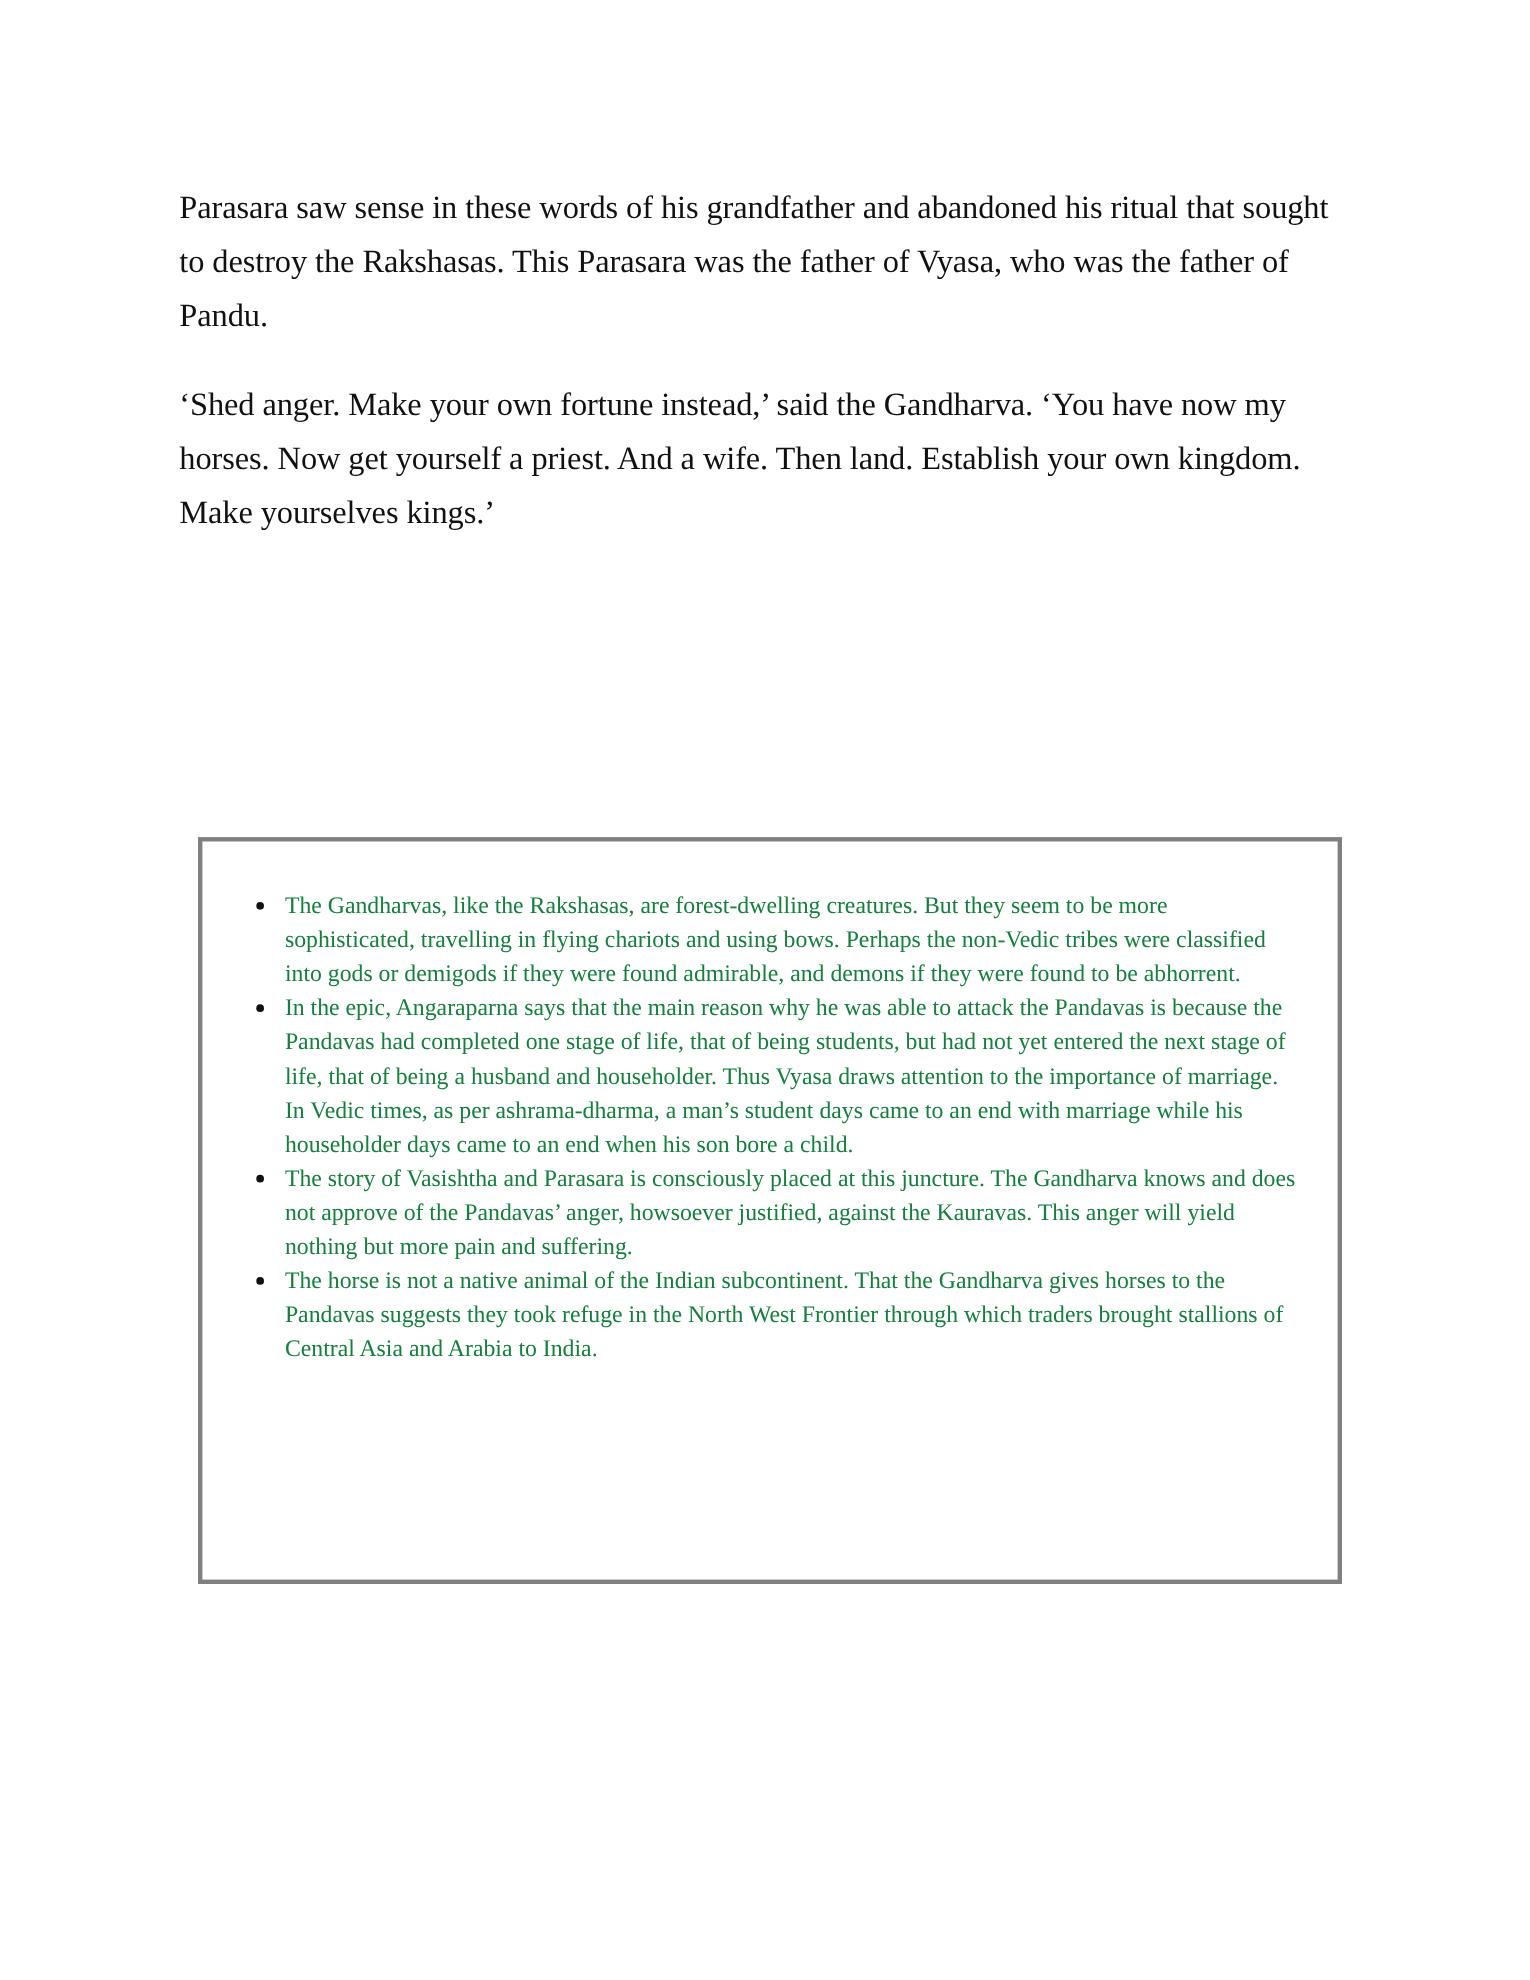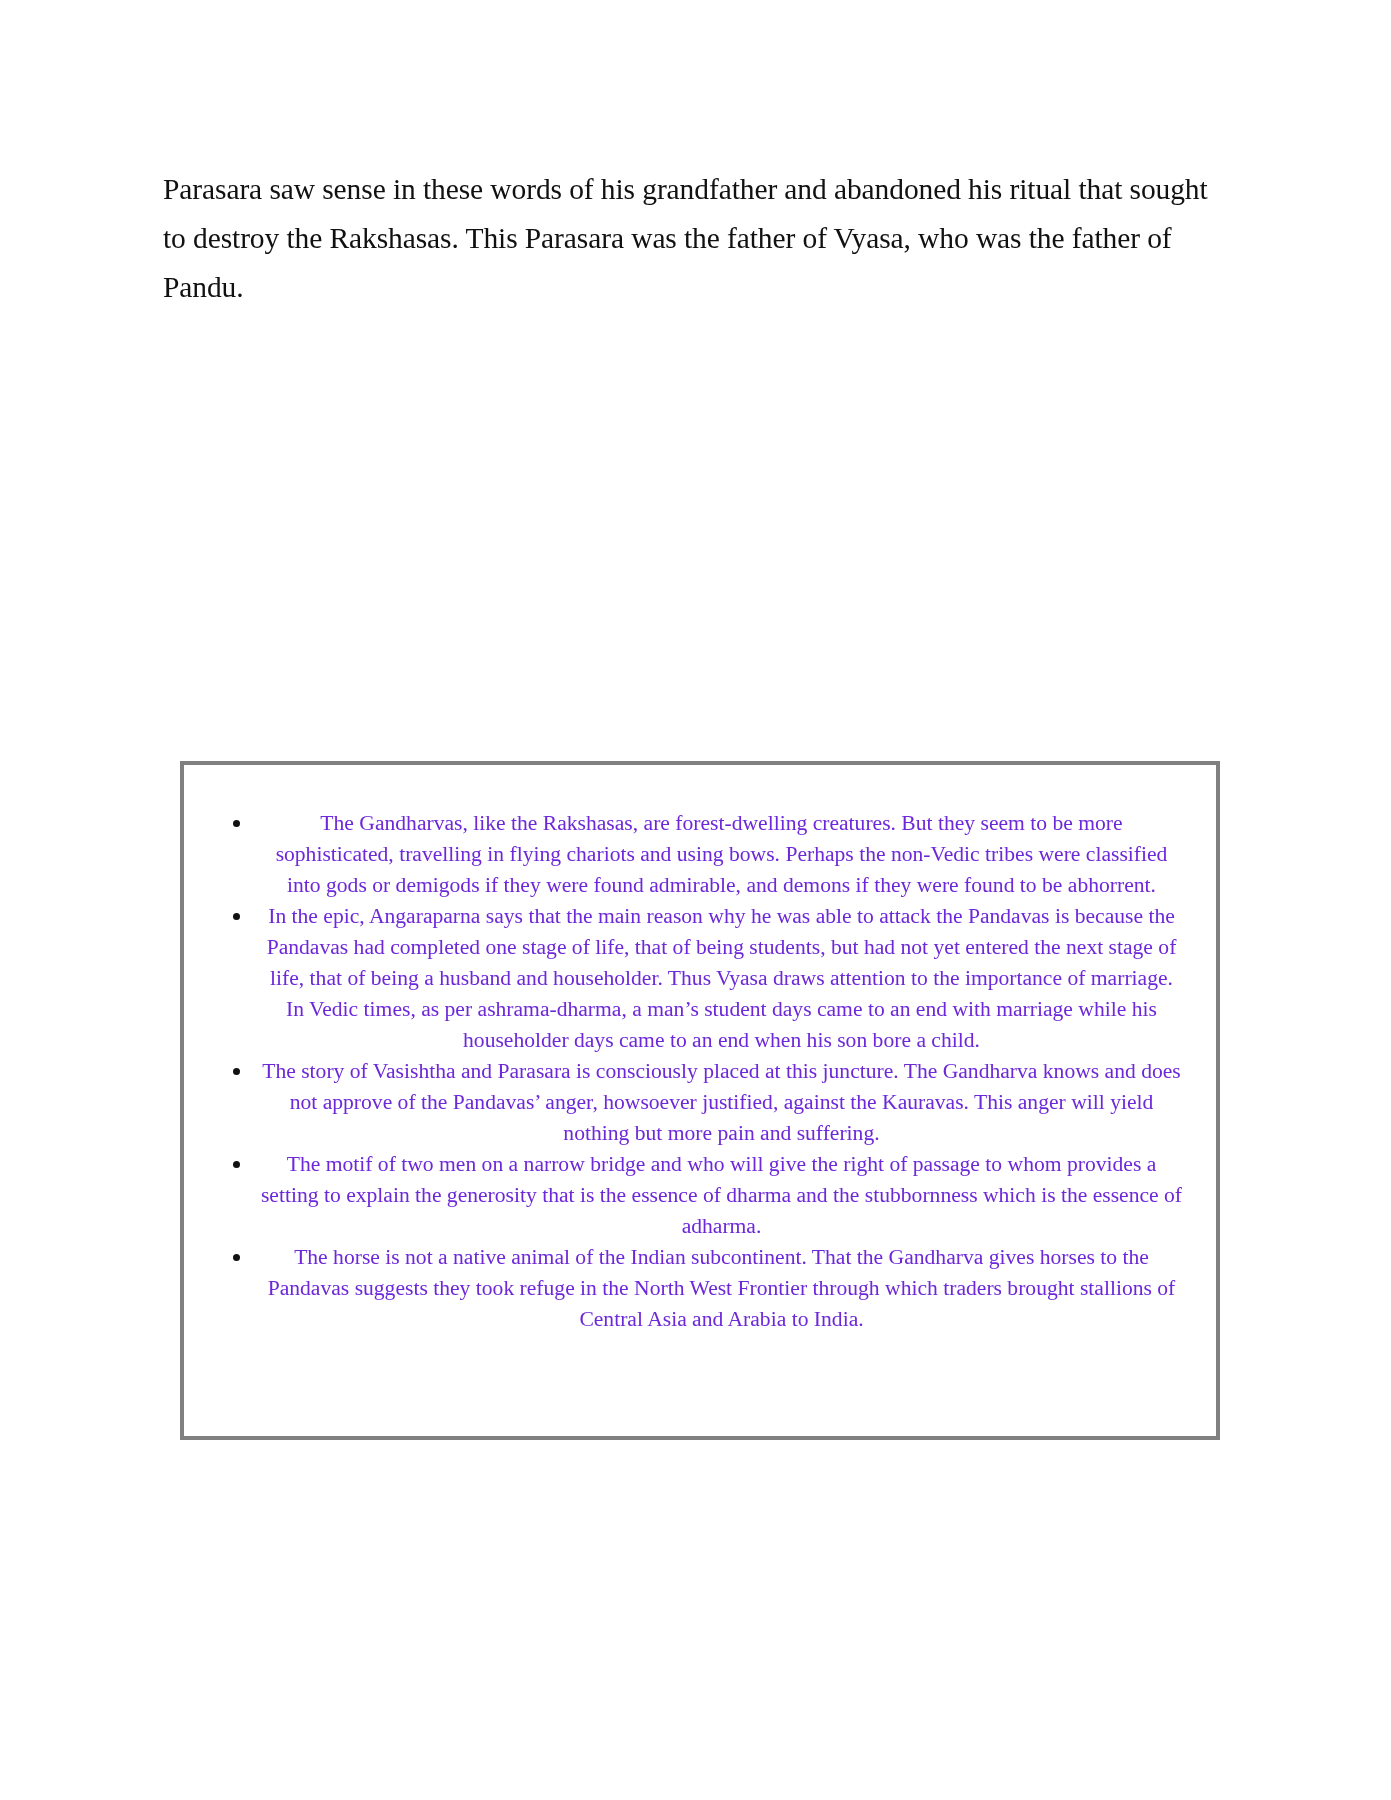--- a/index.html
+++ b/index.html
@@ -50,60 +50,56 @@
       position: absolute;
       left: 0;
       top: 43px;
       width: 1000px;
     }
     .note-item {
       position: relative;
       padding-left: 75px;
       font-size: 21.6px;
       line-height: 31px;
-      color: #6d28d9;
-      text-align: center;
+      color: #15803d;
     }
     .bullet {
       position: absolute;
       left: 49px;
       top: 12px;
       width: 7px;
       height: 7px;
       border-radius: 50%;
       background: #111111;
     }
   </style>
 </head>
 <body>
 
 <div class="page">
 
   <div class="body-text">
     <p class="para">Parasara saw sense in these words of his grandfather and abandoned his ritual that sought to destroy the Rakshasas. This Parasara was the father of Vyasa, who was the father of Pandu.</p>
+    <p class="para">‘Shed anger. Make your own fortune instead,’ said the Gandharva. ‘You have now my horses. Now get yourself a priest. And a wife. Then land. Establish your own kingdom. Make yourselves kings.’</p>
   </div>
 
   <div class="note-box">
     <ul class="note-list">
       <li class="note-item">
         <span class="bullet"></span>
         <span>The Gandharvas, like the Rakshasas, are forest-dwelling creatures. But they seem to be more sophisticated, travelling in flying chariots and using bows. Perhaps the non-Vedic tribes were classified into gods or demigods if they were found admirable, and demons if they were found to be abhorrent.</span>
       </li>
       <li class="note-item">
         <span class="bullet"></span>
         <span>In the epic, Angaraparna says that the main reason why he was able to attack the Pandavas is because the Pandavas had completed one stage of life, that of being students, but had not yet entered the next stage of life, that of being a husband and householder. Thus Vyasa draws attention to the importance of marriage. In Vedic times, as per ashrama-dharma, a man’s student days came to an end with marriage while his householder days came to an end when his son bore a child.</span>
       </li>
       <li class="note-item">
         <span class="bullet"></span>
         <span>The story of Vasishtha and Parasara is consciously placed at this juncture. The Gandharva knows and does not approve of the Pandavas’ anger, howsoever justified, against the Kauravas. This anger will yield nothing but more pain and suffering.</span>
       </li>
       <li class="note-item">
         <span class="bullet"></span>
-        <span>The motif of two men on a narrow bridge and who will give the right of passage to whom provides a setting to explain the generosity that is the essence of dharma and the stubbornness which is the essence of adharma.</span>
-      </li>
-      <li class="note-item">
-        <span class="bullet"></span>
         <span>The horse is not a native animal of the Indian subcontinent. That the Gandharva gives horses to the Pandavas suggests they took refuge in the North West Frontier through which traders brought stallions of Central Asia and Arabia to India.</span>
       </li>
     </ul>
   </div>
 
 </div>
 
 </body></html>

